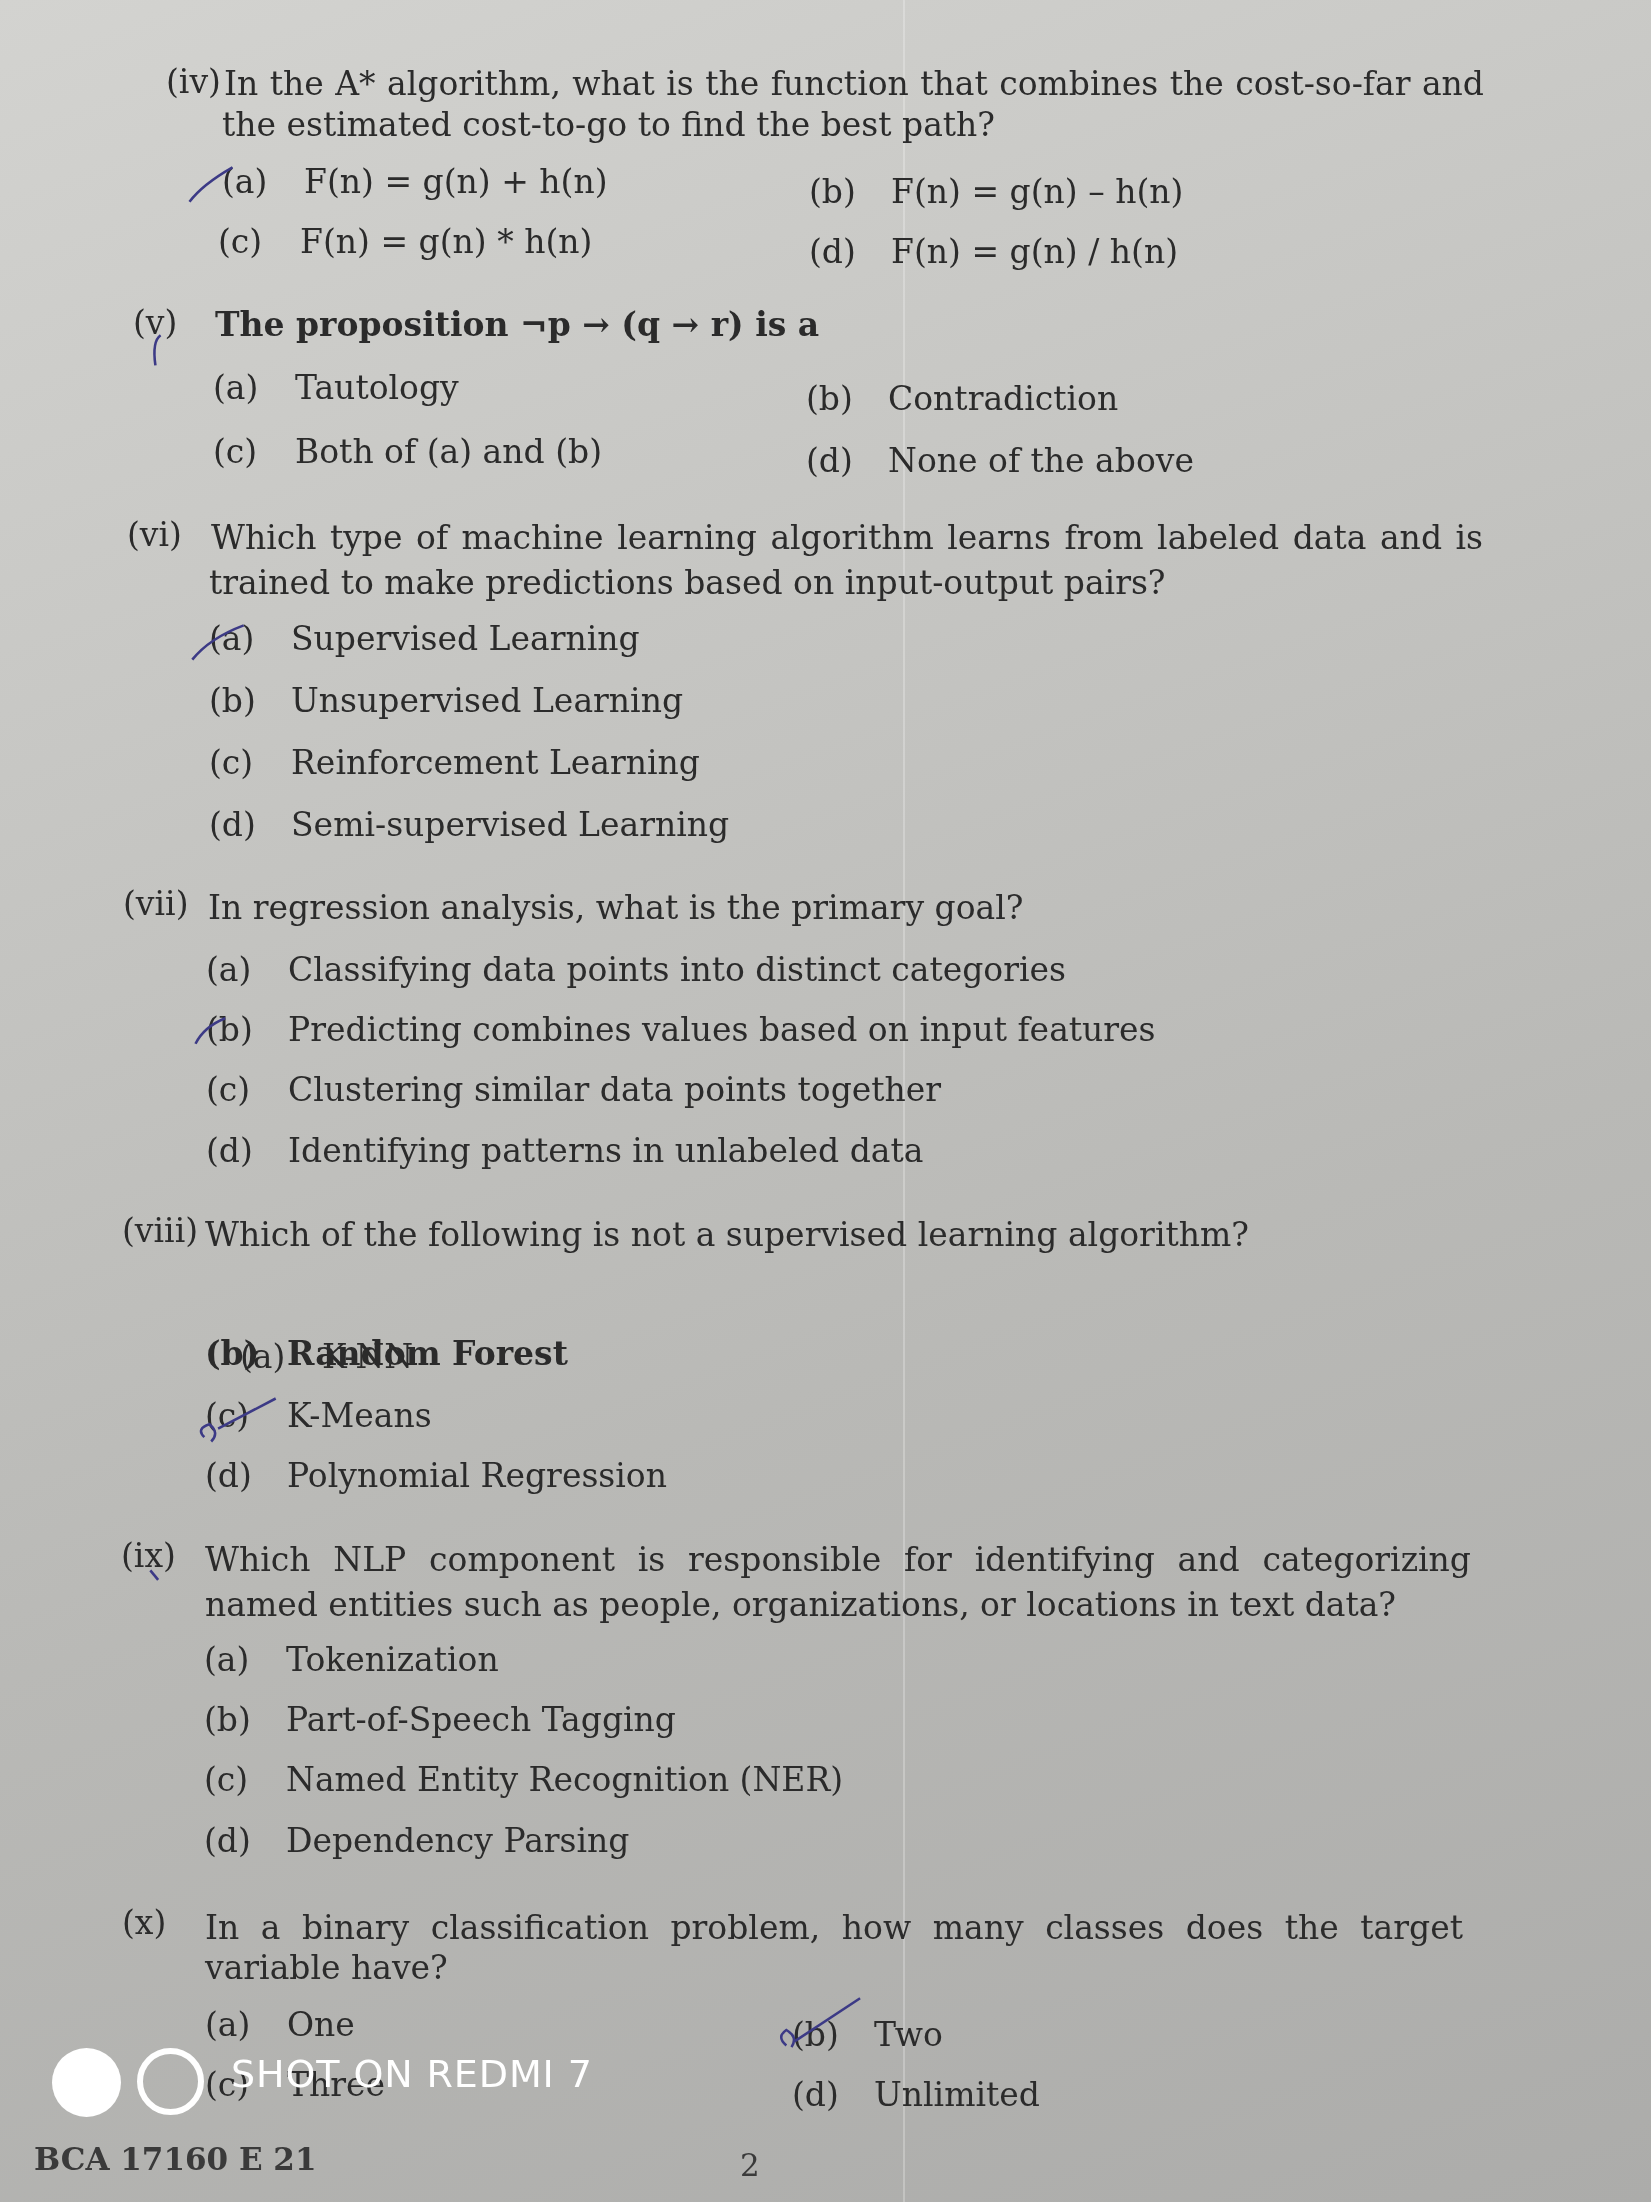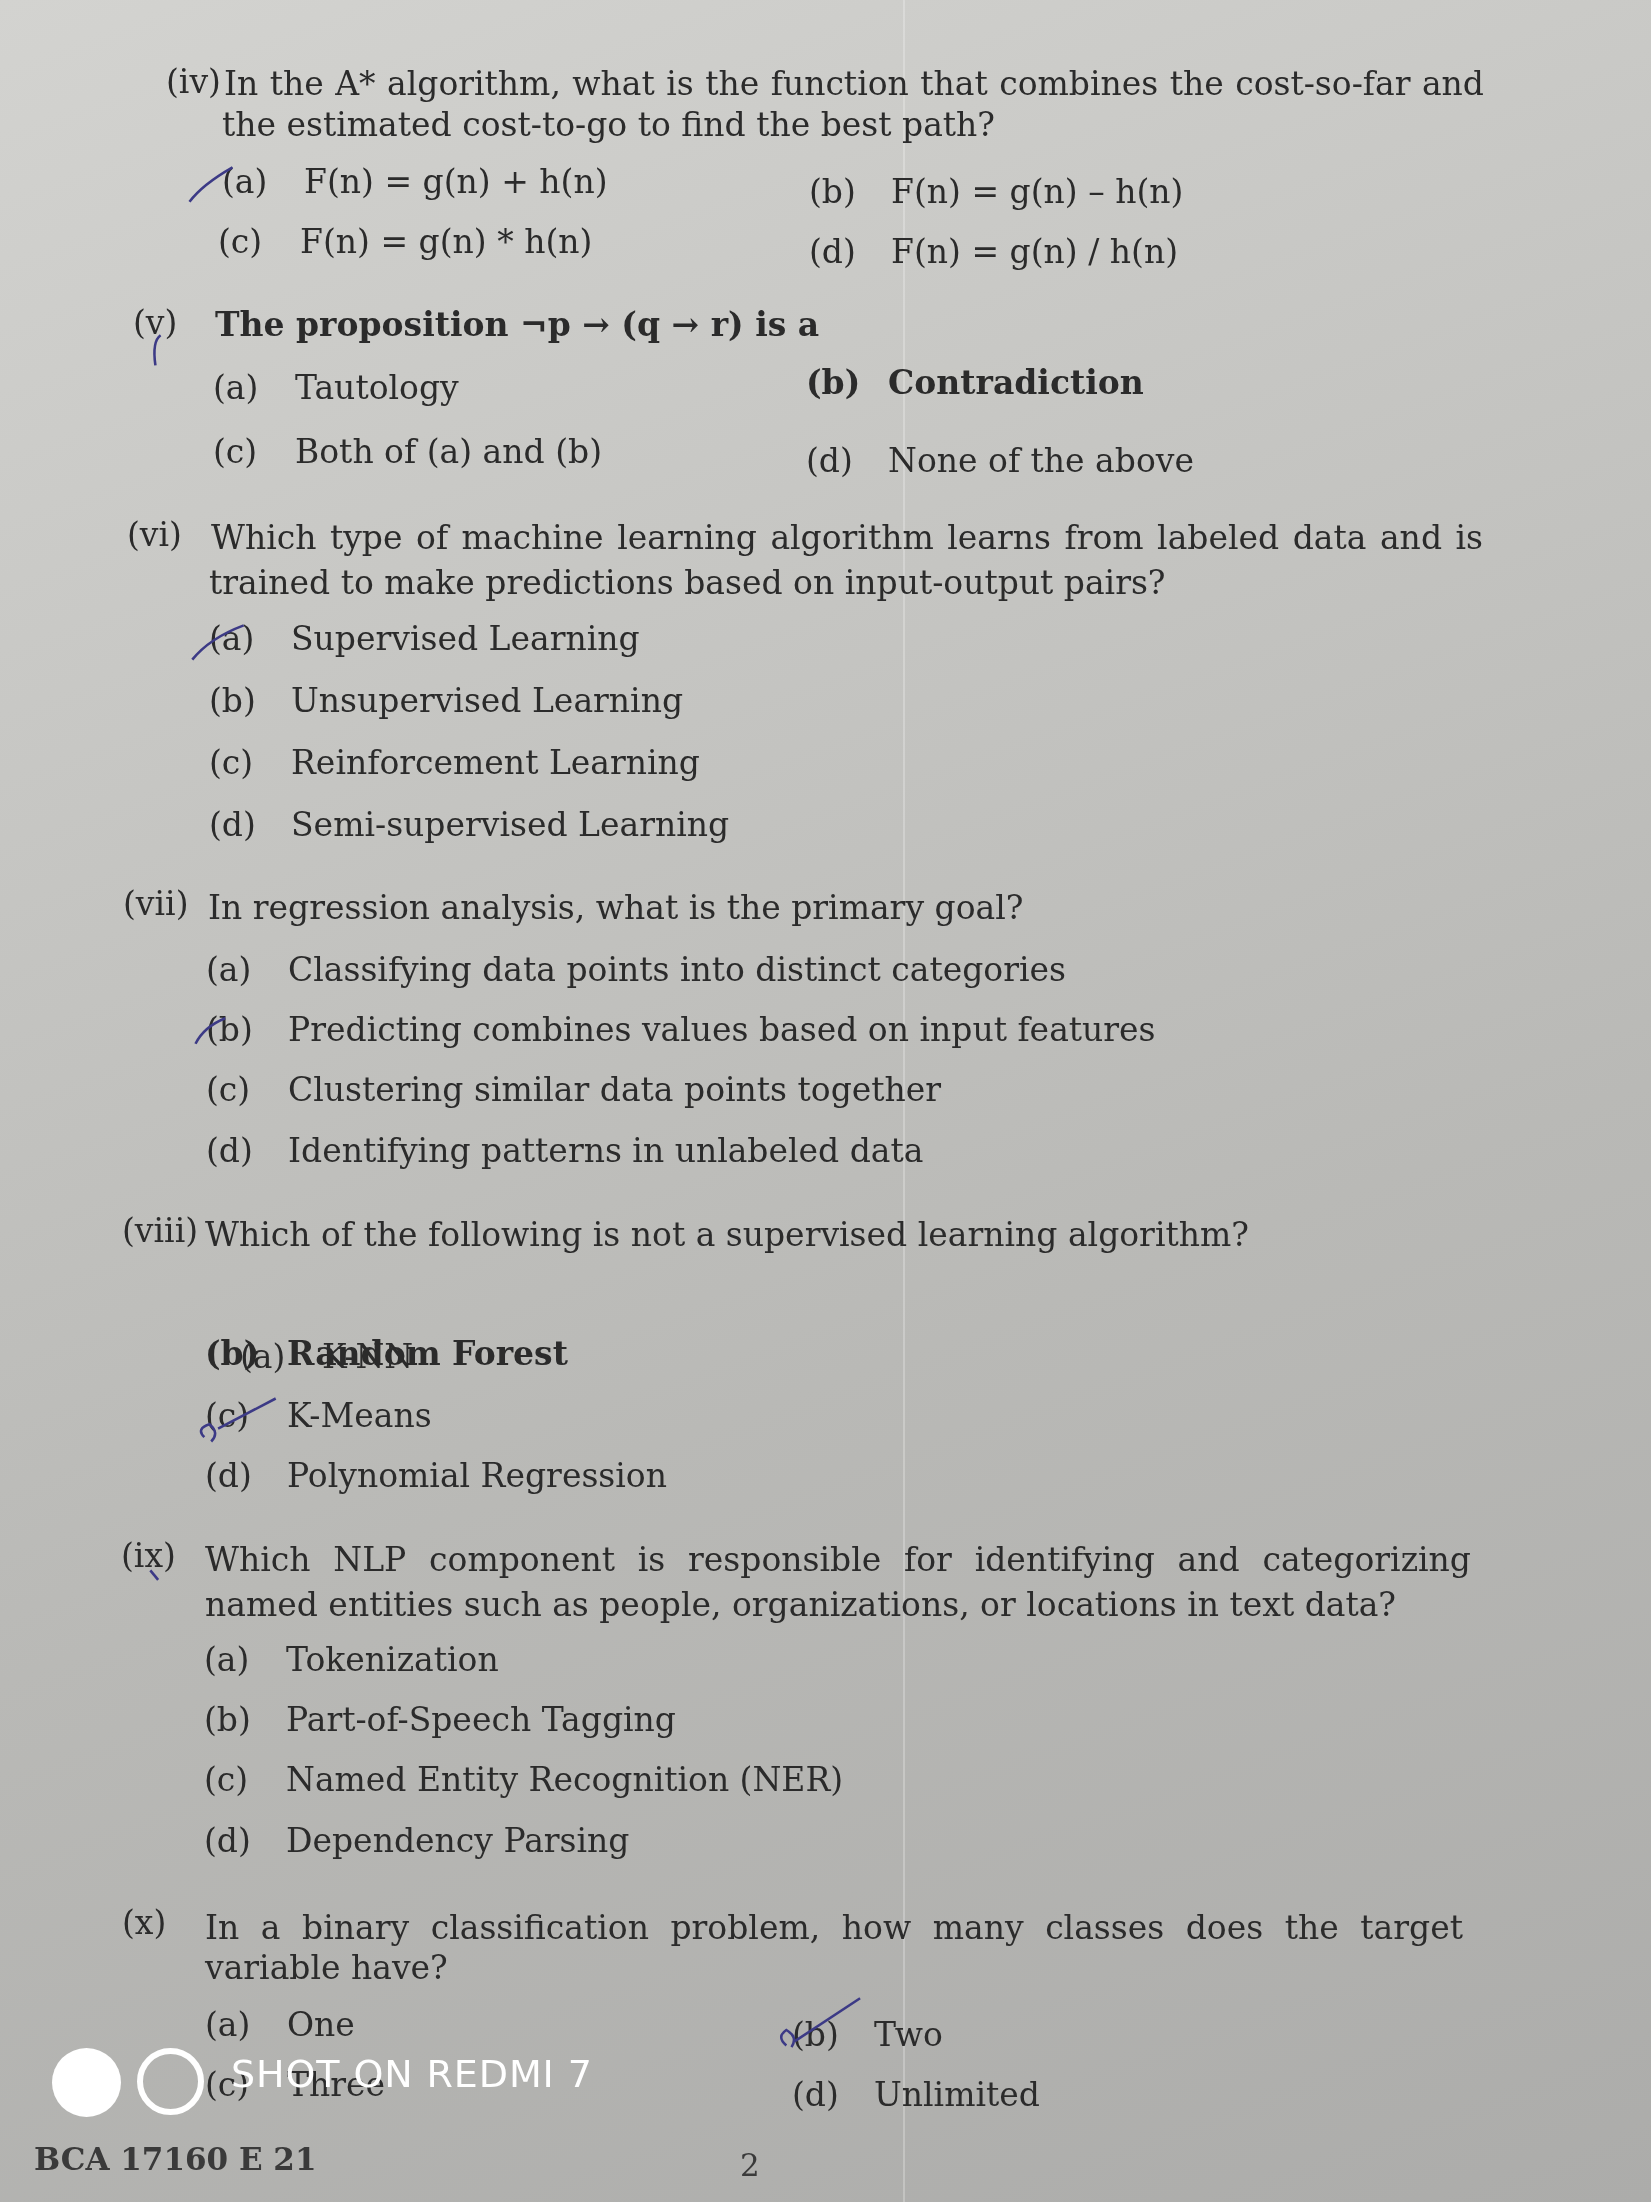--- a/index.html
+++ b/index.html
@@ -38,21 +38,21 @@
   <div class="opt" style="left:809px;top:232px;"><span class="lbl">(d)</span><span>F(n) = g(n) / h(n)</span></div>
   <svg class="tick" style="left:185px;top:163px;" width="52" height="43" viewBox="0 0 60 50">
       <path d="M5 45 Q20 25 55 5"></path>
     </svg>
 </div>
 
 <div>
   <span class="num" style="left:133px;top:303px;">(v)</span>
   <div class="qtext" style="left:215px;top:303px;font-weight:bold;">The proposition ¬p → (q → r) is a</div>
   <div class="opt" style="left:213px;top:368px;"><span class="lbl">(a)</span><span>Tautology</span></div>
-  <div class="opt" style="left:806px;top:363px;font-weight:bold;"><span class="lbl">(b)</span><span>Contradiction</span></div>
+  <div class="opt" style="left:806px;top:379px;"><span class="lbl">(b)</span><span>Contradiction</span></div>
   <div class="opt" style="left:213px;top:432px;"><span class="lbl">(c)</span><span>Both of (a) and (b)</span></div>
   <div class="opt" style="left:806px;top:441px;"><span class="lbl">(d)</span><span>None of the above</span></div>
   <svg class="tick" style="left:145px;top:331px;" width="26" height="43" viewBox="0 0 30 50">
       <path d="M18 5 Q8 12 12 40"></path>
     </svg>
 </div>
 
 <div>
   <span class="num" style="left:127px;top:515px;">(vi)</span>
   <div class="qtext justify" style="left:211px;top:516px;width:1272px;">Which type of machine learning algorithm learns from labeled data and is</div>

